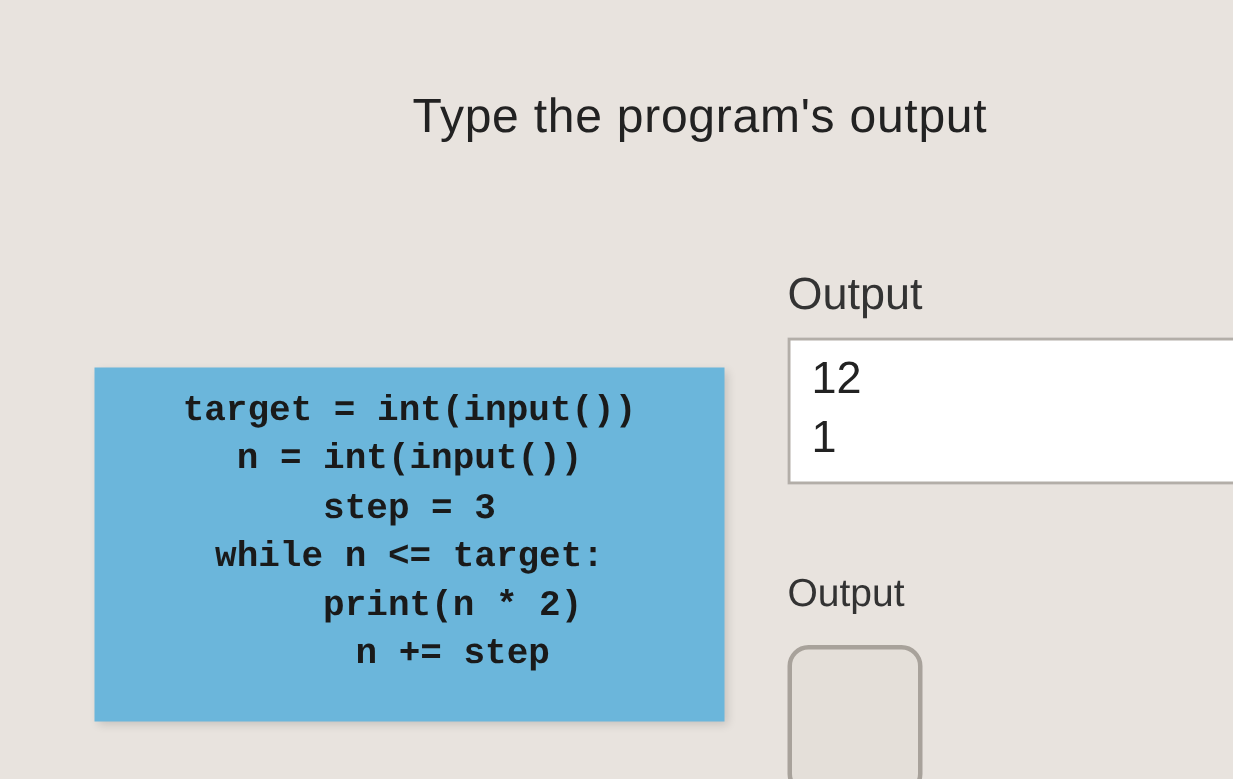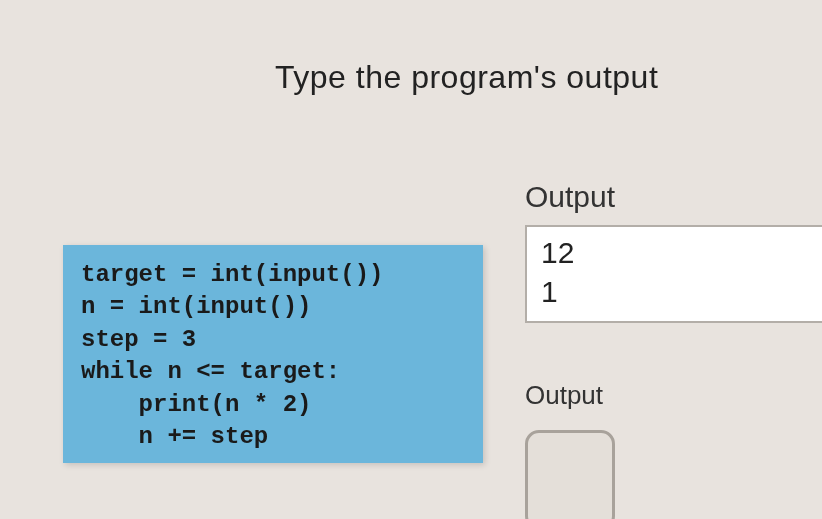--- a/index.html
+++ b/index.html
@@ -19,28 +19,29 @@
       color: #222;
       font-weight: 400;
       letter-spacing: 0.5px;
     }
     .code-block {
       position: absolute;
       top: 200px;
       left: 18px;
       width: 420px;
       background: #6bb6db;
-      padding: 14px 18px 10px 18px;
+      padding: 14px 18px 28px 18px;
       font-family: "Courier New", Courier, monospace;
       font-size: 24px;
       font-weight: bold;
       color: #1a1a1a;
       line-height: 1.35;
       white-space: pre;
       box-shadow: 2px 2px 6px rgba(0,0,0,0.15);
+      text-align: center;
     }
     .input-label {
       position: absolute;
       top: 135px;
       left: 480px;
       font-size: 30px;
       color: #333;
     }
     .input-box {
       position: absolute;

